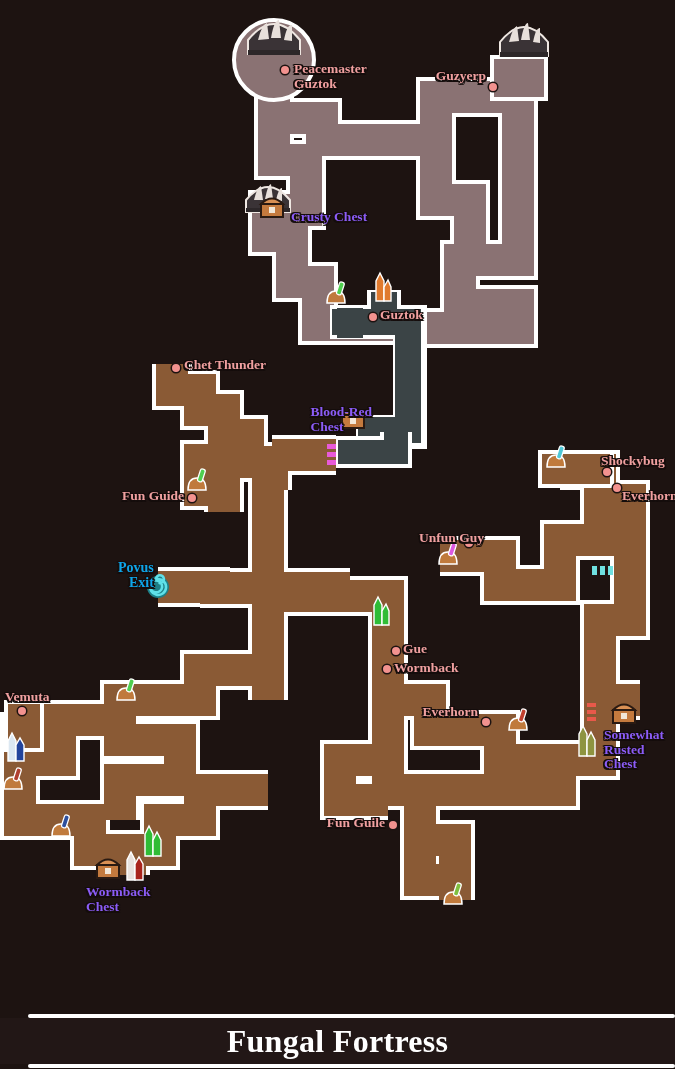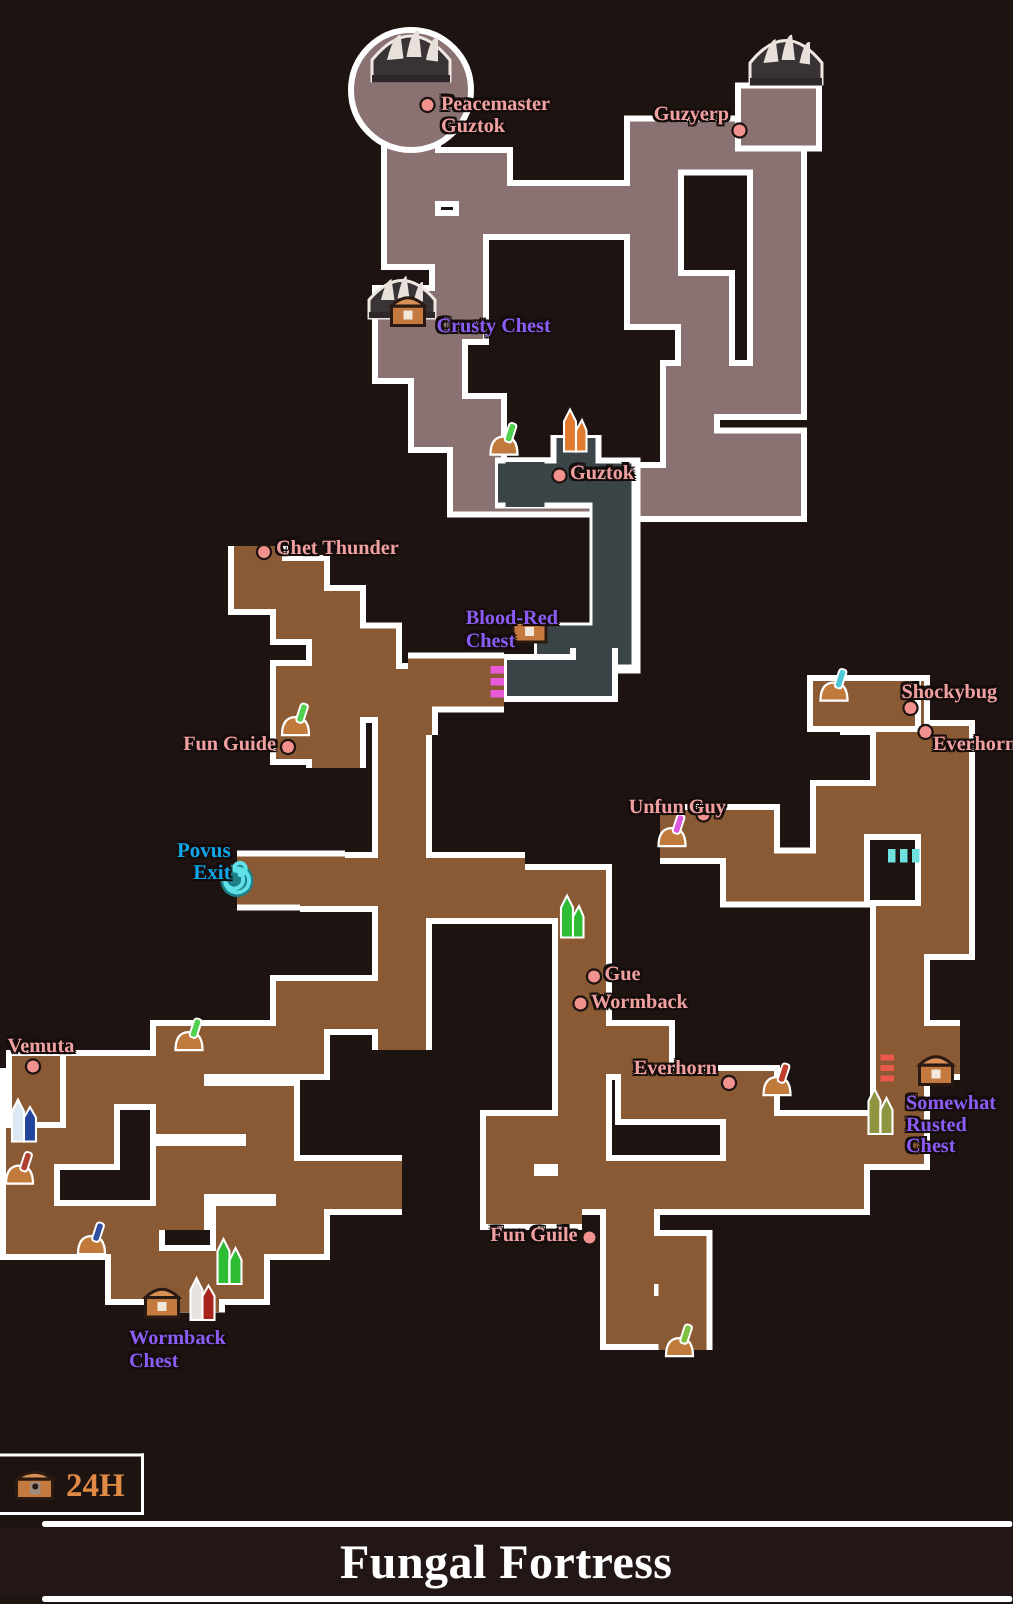--- a/index.html
+++ b/index.html
@@ -335,29 +335,20 @@
   <div class="lbl chest" style="left:86px;top:885px">
     <div>Wormback</div>
       <div>Chest</div>
   </div>
 
   <div class="lbl exit" style="left:118px;top:560px">
     <div>Povus</div>
       <div>Exit</div>
   </div>
 
-  <div id="legend">
-    <svg width="30" height="24">
-      <rect x="3" y="8" width="24" height="13" fill="#c47a3e" stroke="#2a1a12" stroke-width="2"></rect>
-      <path d="M3,8 q12,-9 24,0 z" fill="#d99054" stroke="#2a1a12" stroke-width="2"></path>
-      <rect x="12" y="10" width="7" height="8" rx="1" fill="#9a8f82"></rect>
-      <circle cx="15.5" cy="13" r="2" fill="#2a1a12"></circle>
-    </svg>
-    <span class="txt">24H</span>
-  </div>
 
   <div id="rule1"></div>
   <div id="titlebar">
     <span class="t">Fungal Fortress</span>
   </div>
   <div id="rule2"></div>
 
 </div>
 
 </body></html>

